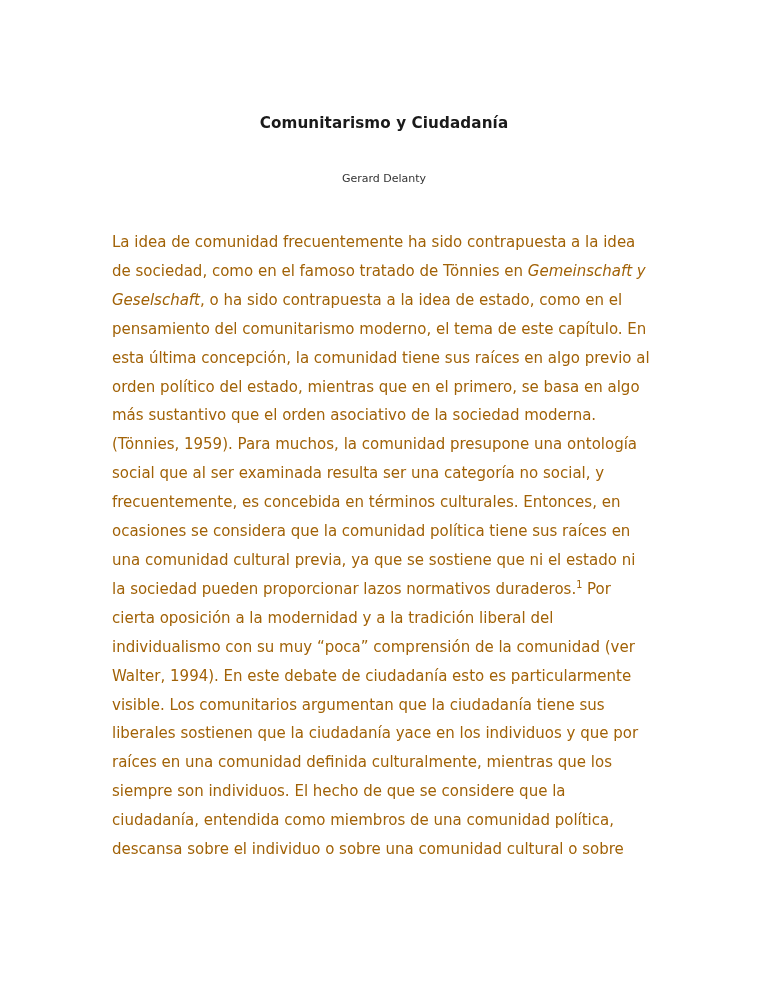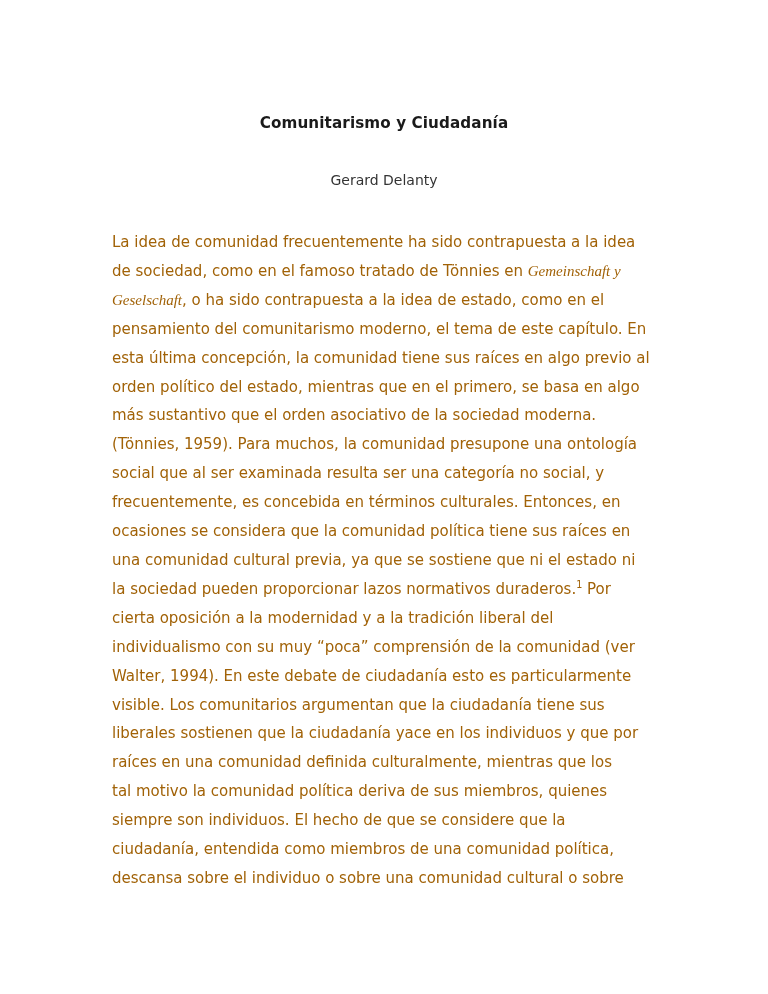--- a/index.html
+++ b/index.html
@@ -33,41 +33,40 @@
     color: #1a1a1a;
     letter-spacing: 0.1px;
     line-height: 1.2;
   }
   .doc-author {
     position: absolute;
     left: 0;
     right: 0;
     top: 172px;
     text-align: center;
-    font-size: 14px;
+    font-size: 11px;
     font-weight: normal;
     color: #333333;
     line-height: 1.2;
   }
   .body-block {
     position: absolute;
     left: 112px;
     top: 228px;
     width: 546px;
   }
   .body-line {
     font-size: 15px;
     line-height: 28.9px;
     color: #a16207;
     white-space: pre;
     font-weight: normal;
   }
   .body-line i {
     font-style: italic;
-    font-family: Liberation Serif, serif;
   }
   .body-line sup {
     font-size: 9.6px;
     vertical-align: super;
     line-height: 0;
   }
 </style>
 </head>
 <body>
 
@@ -111,21 +110,20 @@
     <div class="body-line">individualismo con su muy “poca” comprensión de la comunidad (ver</div>
 
     <div class="body-line">Walter, 1994). En este debate de ciudadanía esto es particularmente</div>
 
     <div class="body-line">visible. Los comunitarios argumentan que la ciudadanía tiene sus</div>
 
     <div class="body-line">liberales sostienen que la ciudadanía yace en los individuos y que por</div>
 
     <div class="body-line">raíces en una comunidad definida culturalmente, mientras que los</div>
 
-    <div class="body-line">tal motivo la comunidad política deriva de sus miembros, quienes</div>
 
     <div class="body-line">siempre son individuos. El hecho de que se considere que la</div>
 
     <div class="body-line">ciudadanía, entendida como miembros de una comunidad política,</div>
 
     <div class="body-line">descansa sobre el individuo o sobre una comunidad cultural o sobre</div>
 
   </div>
 
 </div>

